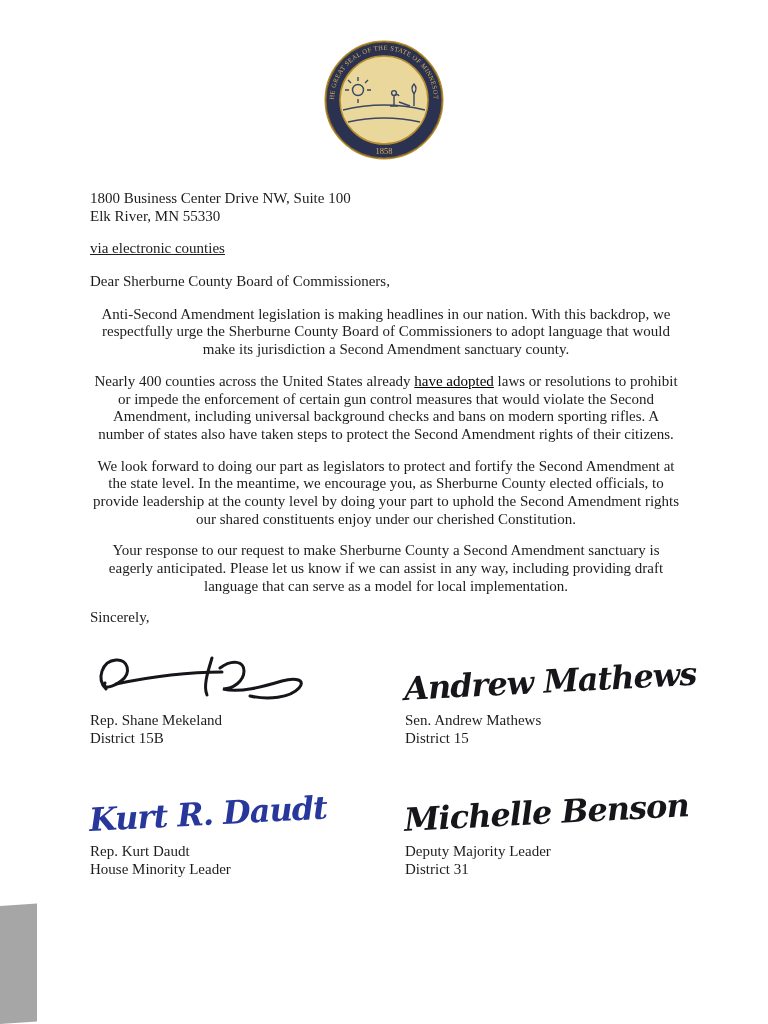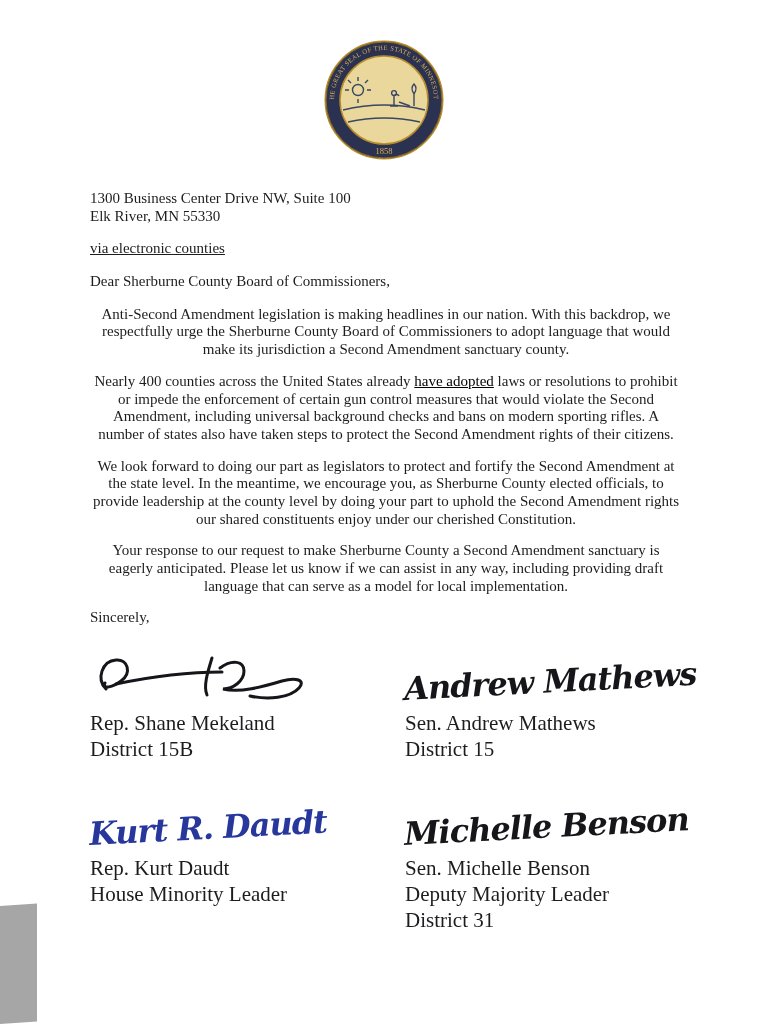--- a/index.html
+++ b/index.html
@@ -23,21 +23,21 @@
   }
   .sig-block { display:flex; flex-direction:column; }
   .sig-script-area { height:58px; display:flex; align-items:flex-end; overflow:visible; }
   .sig-script {
     font-family:"DejaVu Serif", serif; font-style:italic; font-weight:bold;
     font-size:32px; letter-spacing:-1px; white-space:nowrap;
     transform:rotate(-3deg); transform-origin:left bottom; line-height:1;
   }
   .ink-black { color:#15151a; }
   .ink-blue  { color:#27379b; }
-  .sig-name { font-size:21px; line-height:1.22; margin-top:6px; }
+  .sig-name { font-size:15px; line-height:1.22; margin-top:6px; }
   .sig-name div { margin:0; }
 
   .viewer-edge {
     position:absolute; left:0; bottom:0; width:37px; height:118px;
     background:#a6a6a6; transform:skewY(-4deg); transform-origin:left bottom;
   }
 </style>
 </head>
 <body>
 
@@ -67,21 +67,21 @@
         <textPath href="#sealTextPath" startOffset="50%" text-anchor="middle">THE GREAT SEAL OF THE STATE OF MINNESOTA</textPath>
       </text>
       <text x="60" y="114" text-anchor="middle" font-family="Liberation Serif, serif" font-size="8.5" fill="#d8b355">1858</text>
     </svg>
   </div>
 
   <div class="content">
 
 
     <div class="block tight">
-      <div>1300 Business Center Drive NW, Suite 100</div>
+      <div>1800 Business Center Drive NW, Suite 100</div>
       <div>Elk River, MN 55330</div>
     </div>
 
     <div class="block underlined">via electronic counties</div>
 
     <div class="block">Dear Sherburne County Board of Commissioners,</div>
 
     <p class="para">Anti-Second Amendment legislation is making headlines in our nation. With this backdrop, we respectfully urge the Sherburne County Board of Commissioners to adopt language that would make its jurisdiction a Second Amendment sanctuary county.</p>
 
     <p class="para"><span>Nearly 400 counties across the United States already </span><span class="link">have adopted</span><span> laws or resolutions to prohibit or impede the enforcement of certain gun control measures that would violate the Second Amendment, including universal background checks and bans on modern sporting rifles. A number of states also have taken steps to protect the Second Amendment rights of their citizens.</span></p>
@@ -129,21 +129,20 @@
           <div>Rep. Kurt Daudt</div>
           <div>House Minority Leader</div>
         </div>
       </div>
 
       <div class="sig-block">
         <div class="sig-script-area">
           <span class="sig-script ink-black">Michelle Benson</span>
         </div>
         <div class="sig-name">
-          <div>Sen. Michelle Benson</div>
           <div>Deputy Majority Leader</div>
           <div>District 31</div>
         </div>
       </div>
 
     </div>
   </div>
 
   <div class="viewer-edge"></div>
 </div>

